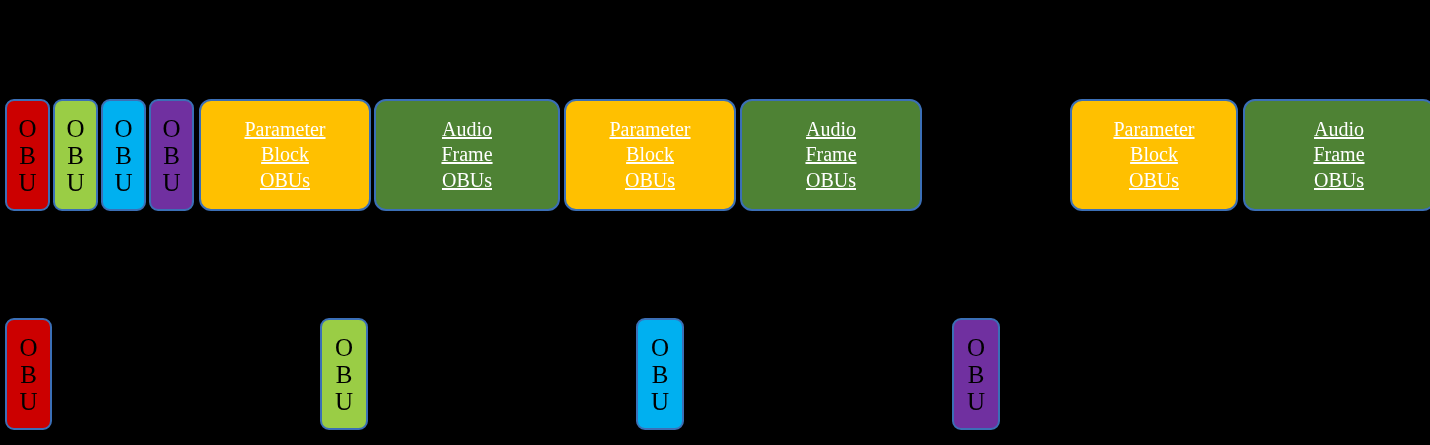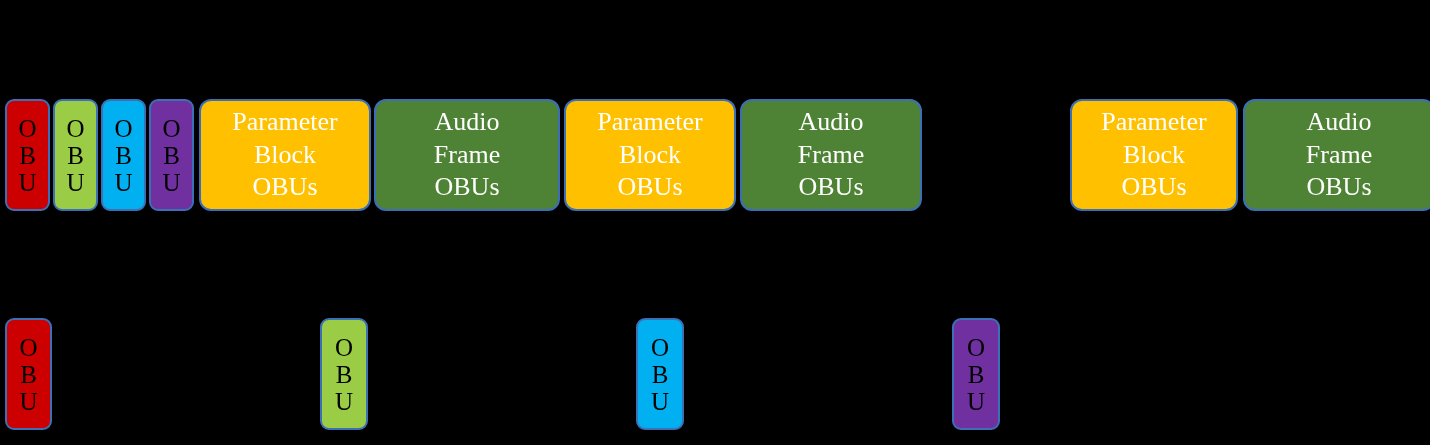--- a/index.html
+++ b/index.html
@@ -36,23 +36,24 @@
     font-weight: 400;
     letter-spacing: 0;
   }
   .obu .ch {
     display: block;
     line-height: 1.08;
   }
   
   .block {
     color: #ffffff;
-    font-size: 26px;
+    font-size: 20px;
     font-weight: 400;
     padding: 0 6px;
+    text-decoration: underline;
   }
   .block .ln {
     display: block;
     line-height: 1.26;
     white-space: nowrap;
   }
 </style>
 </head>
 <body>
 

